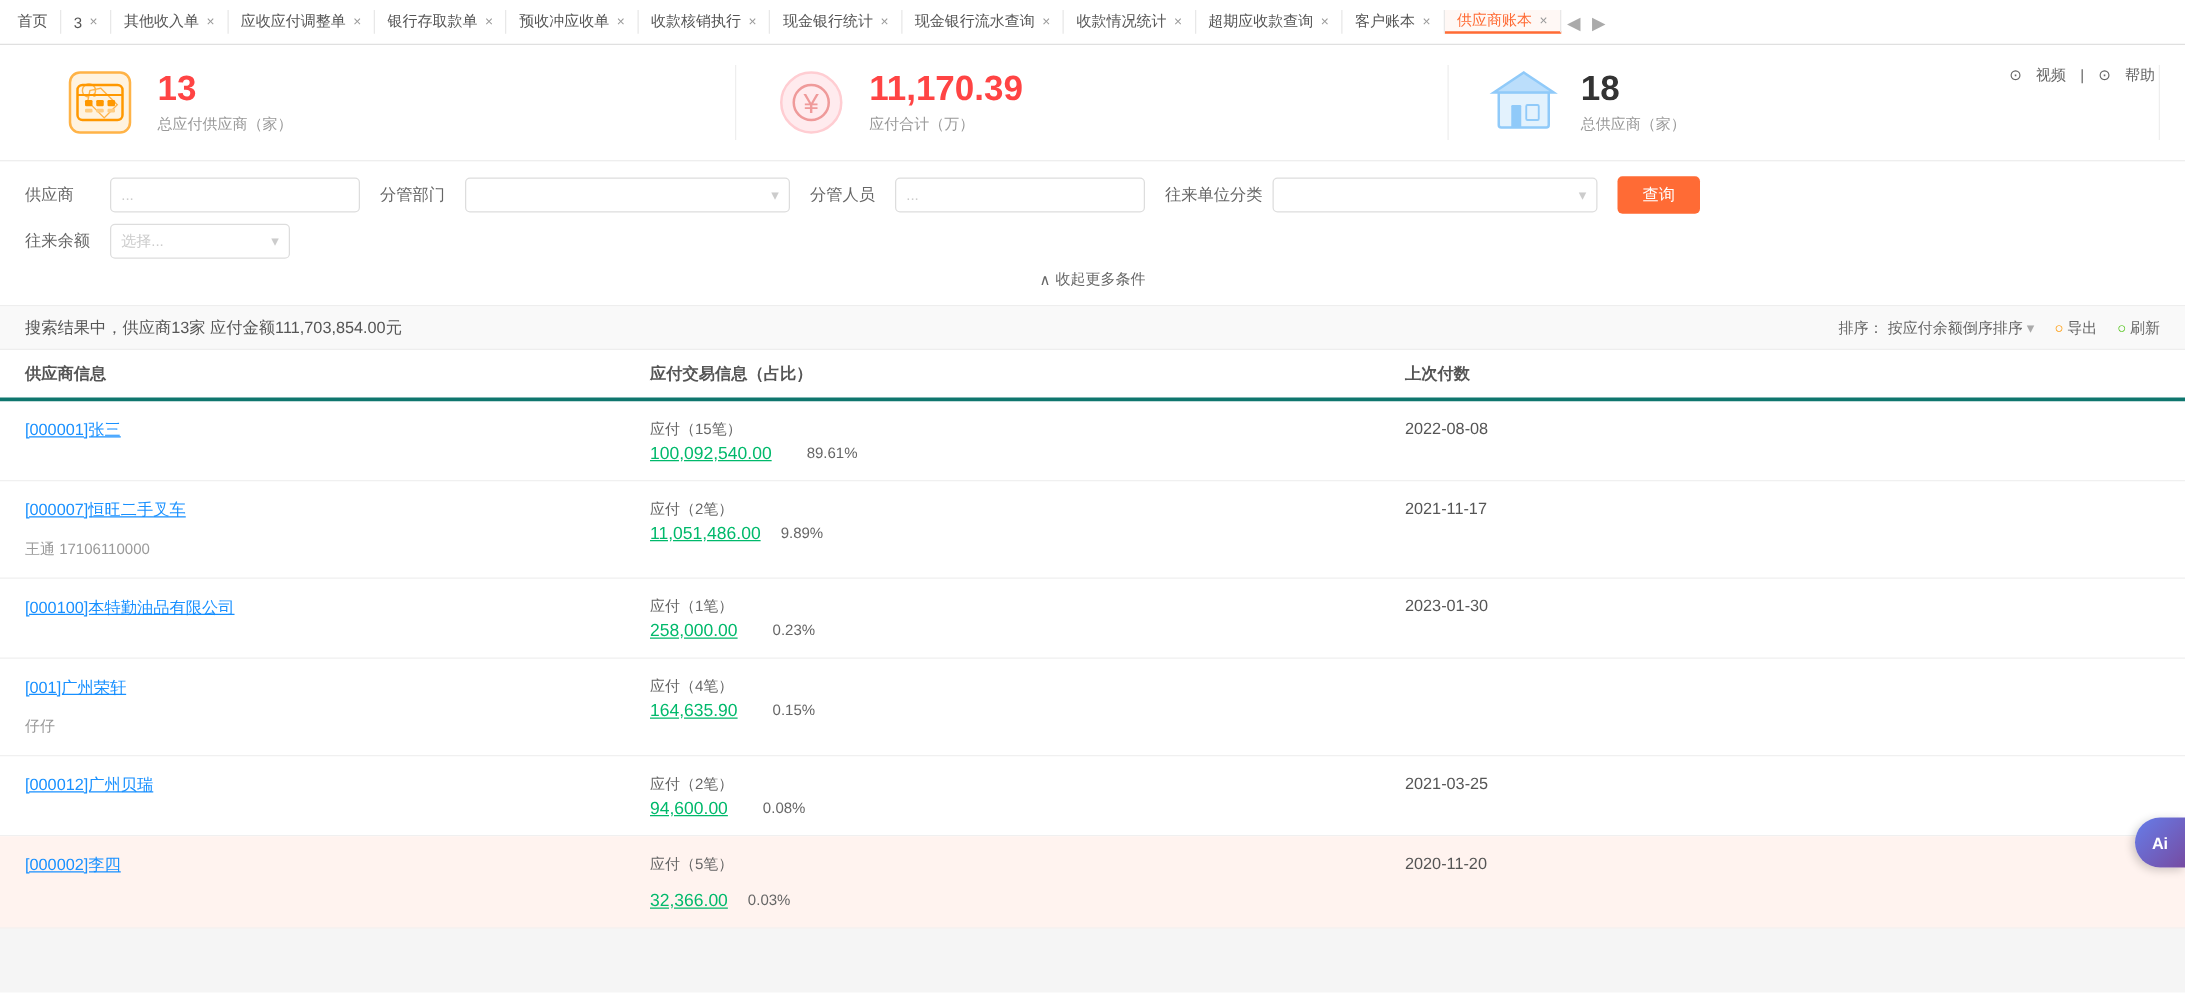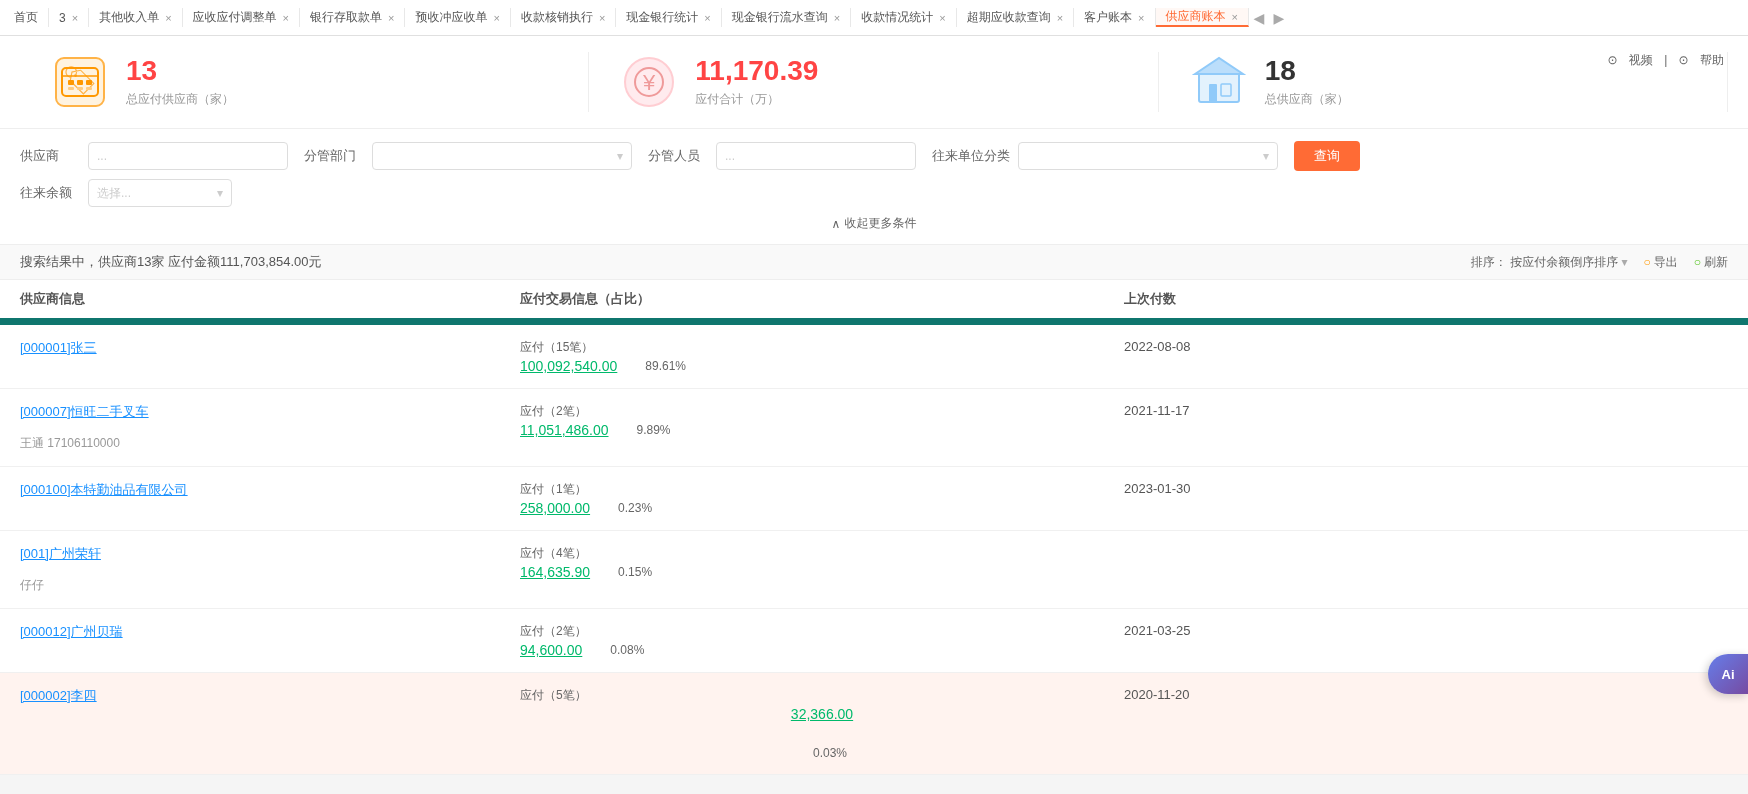--- a/index.html
+++ b/index.html
@@ -184,21 +184,21 @@
 
     
     .table-area {
       background: #fff;
       margin: 0;
     }
     .table-header {
       display: grid;
       grid-template-columns: 500px 1fr 1fr;
       padding: 10px 20px;
-      border-bottom: 7px solid #0f766e;
+      border-bottom: 3px solid #0f766e;
       font-size: 13px;
       font-weight: 600;
       color: #555;
       background: #fff;
     }
     .table-row {
       display: grid;
       grid-template-columns: 500px 1fr 1fr;
       padding: 14px 20px;
       border-bottom: 1px solid #f0f0f0;
@@ -433,21 +433,21 @@
     <div class="last-payment">2022-08-08</div>
   </div>
 
   <div class="table-row">
     <div>
       <a class="supplier-link">[000007]恒旺二手叉车</a>
       <div class="supplier-sub">王通  17106110000</div>
     </div>
     <div>
       <div class="payable-label">应付（2笔）</div>
-      <div style="display:flex;align-items:center;gap:12px;margin-top:2px;">
+      <div style="display:flex;align-items:center;margin-top:2px;">
         <a class="payable-amount">11,051,486.00</a>
         <span class="payable-percent">9.89%</span>
       </div>
     </div>
     <div class="last-payment">2021-11-17</div>
   </div>
 
   <div class="table-row">
     <div>
       <a class="supplier-link">[000100]本特勤油品有限公司</a>
@@ -490,21 +490,21 @@
     </div>
     <div class="last-payment">2021-03-25</div>
   </div>
 
   <div class="table-row highlighted">
     <div>
       <a class="supplier-link">[000002]李四</a>
     </div>
     <div>
       <div class="payable-label">应付（5笔）</div>
-      <div style="display:flex;align-items:center;gap:24px;margin-top:2px;flex-direction:column;">
+      <div style="display:flex;align-items:center;gap:0;margin-top:12px;">
         <a class="payable-amount">32,366.00</a>
         <span class="payable-percent">0.03%</span>
       </div>
     </div>
     <div class="last-payment">2020-11-20</div>
   </div>
 </div>
 
 <div style="position:fixed;right:0;bottom:100px;width:40px;height:40px;background:linear-gradient(135deg,#667eea,#764ba2);border-radius:50% 0 0 50%;display:flex;align-items:center;justify-content:center;cursor:pointer;box-shadow:-2px 2px 8px rgba(0,0,0,0.2);">
   <span style="color:#fff;font-size:13px;font-weight:bold;">Ai</span>

